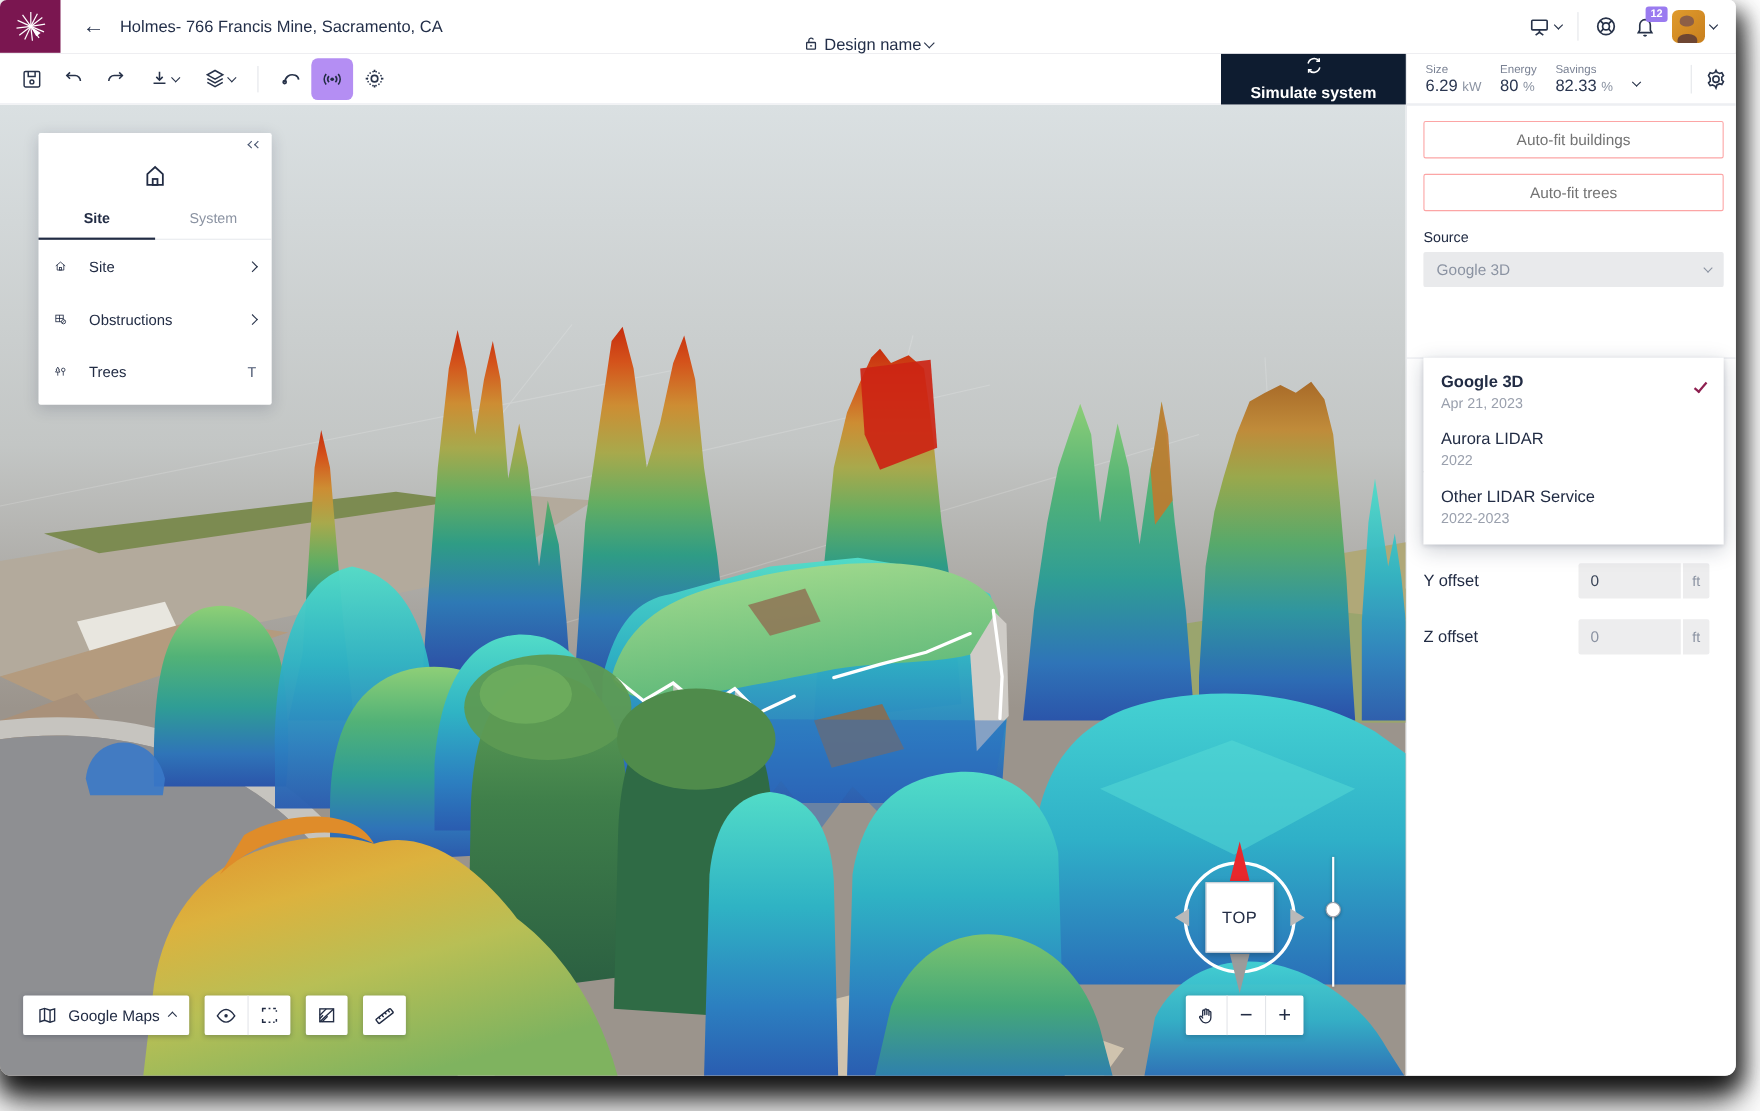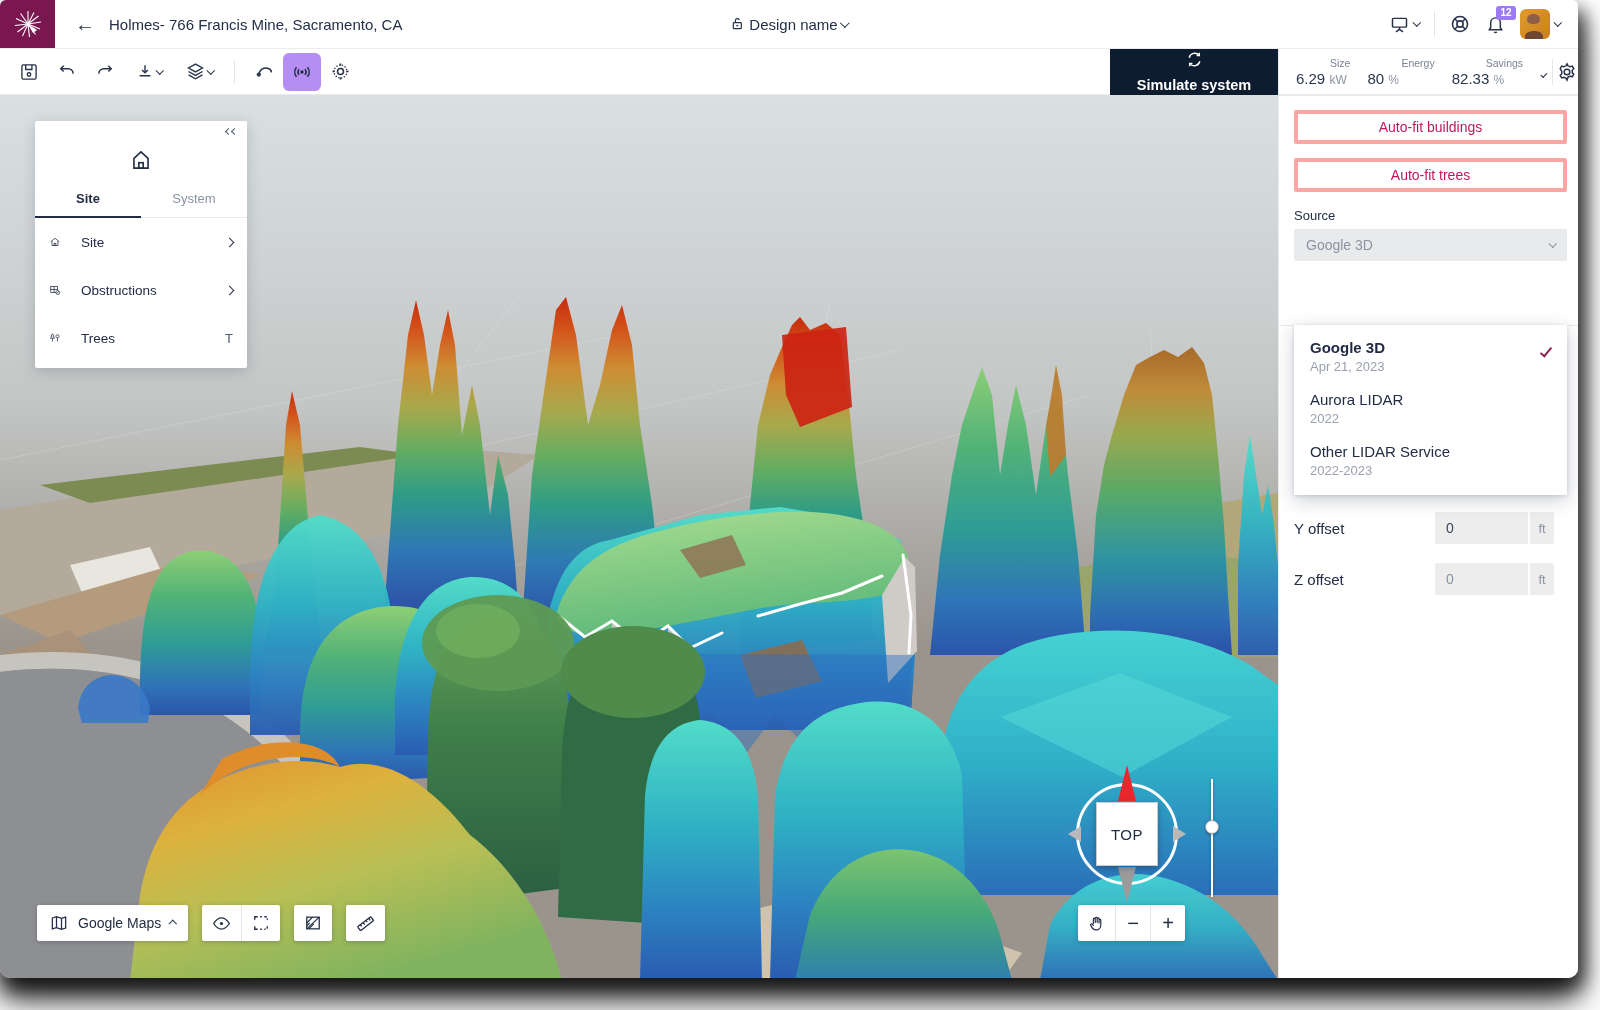--- a/index.html
+++ b/index.html
@@ -11,21 +11,21 @@
     border-radius:6px 6px 10px 10px; overflow:hidden;
     box-shadow: 0 14px 22px rgba(0,0,0,.75), 8px 10px 18px rgba(0,0,0,.45), 0 26px 38px rgba(0,0,0,.5);
     color:#232f49;
   }
 
   
   .topbar { position:relative; height:48px; display:flex; align-items:center; background:#fff; }
   .logo { width:55px; height:48px; background:#7a1650; display:flex; align-items:center; justify-content:center; flex:0 0 auto; }
   .back { margin-left:20px; font-size:20px; color:#232f49; cursor:pointer; line-height:1; }
   .proj-title { margin-left:14px; font-size:15px; color:#232f49; }
-  .design-center { position:absolute; left:50%; top:0; height:48px; transform:translateX(-50%); display:flex; align-items:center; gap:4px; }
+  .design-center { position:absolute; left:50%; top:16px; height:48px; transform:translateX(-50%); display:flex; align-items:center; gap:4px; }
   .design-center .dn { font-size:15px; color:#232f49; }
   .top-right { margin-left:auto; display:flex; align-items:center; gap:14px; padding-right:18px;text-decoration:underline; }
   .tr-divider { width:1px; height:26px; background:#e4e6ea; }
   .bell-wrap { position:relative; }
   .badge { position:absolute; top:-7px; right:-10px; background:#9a7bf0; color:#fff; font-size:10px; font-weight:bold; padding:2px 4px; border-radius:3px; line-height:1; }
   .avatar { width:30px; height:30px; border-radius:6px; overflow:hidden; background:linear-gradient(135deg,#e09b2d,#c87f1d); position:relative; }
   .avatar:after{ content:""; position:absolute; left:7px; top:5px; width:13px; height:10px; border-radius:50% 50% 40% 40%; background:#8d5f46; }
   .avatar:before{ content:""; position:absolute; left:5px; bottom:-4px; width:18px; height:12px; border-radius:45%; background:#6e4632; z-index:1;}
 
   
@@ -46,34 +46,34 @@
   .chev.down { transform:rotate(45deg) translate(-1px,-1px); }
   .chev.up { transform:rotate(-135deg) translate(-1px,-1px); }
   .chev.right { transform:rotate(-45deg); }
   .chev.sm { width:5.5px; height:5.5px; }
   .chev.grey { border-color:#8b93a2; }
 
   
   .rpanel { width:304px; flex:0 0 auto; background:#fff; border-left:1px solid #e8eaee; display:flex; flex-direction:column; }
   .stats-row { height:46px; display:flex; align-items:center; padding:0 0 0 17px; border-bottom:1px solid #e8eaee; }
   .stat { margin-right:17px; }
-  .stat .lab { font-size:10.5px; color:#7a8294; margin-bottom:1px;margin-left:34px; }
+  .stat .lab { font-size:10.5px; color:#7a8294; margin-bottom:1px; }
   .stat .val { font-size:15px; color:#2a3650; white-space:nowrap; }
   .stat .unit { font-size:12px; color:#8b93a2; }
   .stats-chev { margin:8px 6px 0 2px; cursor:pointer; }
   .stats-div { width:1px; height:26px; background:#e4e6ea; margin-left:auto; }
   .gear-btn { width:44px; display:flex; justify-content:center; cursor:pointer; }
 
   .pbody { position:relative; flex:1; padding:0 15px; }
   .phead { height:48px; display:flex; align-items:center; }
   .phead .t { font-size:15px; color:#222c44; }
   .phead .eye { margin-left:auto; cursor:pointer; display:flex; }
   .pdivider { height:1px; background:#e8eaee; margin:0 -15px; }
-  .ofbtn { width:100%; height:34px; background:#fff; border:4px solid #fca5a5; border-radius:2px;
-    font-family:"Liberation Sans",sans-serif; font-size:14px; color:#be185d; cursor:pointer; margin-top:14px; }
+  .ofbtn { width:100%; height:34px; background:#fff; border:1px solid #fca5a5; border-radius:2px;
+    font-family:"Liberation Sans",sans-serif; font-size:14px; color:#737373; cursor:pointer; margin-top:14px; }
   .src-label { font-size:13px; color:#222c44; margin:16px 0 6px; }
   .select { height:32px; background:#e9eaec; border-radius:2px; display:flex; align-items:center; padding:0 12px; cursor:pointer; }
   .select .sv { font-size:14px; color:#8b93a2; }
   .select .chev { margin-left:auto; }
 
   .dropdown { position:absolute; left:15px; right:15px; top:230px; background:#fff; z-index:6;
     box-shadow:0 5px 18px rgba(20,30,60,.22), 0 1px 4px rgba(20,30,60,.14); padding:6px 0 8px; }
   .opt { padding:8px 16px 9px; cursor:pointer; position:relative; }
   .opt .nm { font-size:15px; color:#222c44; }
   .opt.sel .nm { font-weight:bold; }
@@ -109,21 +109,21 @@
   .sp-tab { flex:1; text-align:center; padding:8px 0 12px; font-size:13px; color:#8b93a2; cursor:pointer; }
   .sp-tab.active { color:#222c44; font-weight:bold; }
   .sp-tabline { position:absolute; bottom:0; left:0; right:0; height:1px; background:#e8eaee; }
   .sp-tabactive { position:absolute; bottom:0; left:0; width:106px; height:2px; background:#222c44; }
   .sp-item { display:flex; align-items:center; padding:14px 14px; cursor:pointer; }
   .sp-item .ic { width:22px; display:flex; margin-right:10px; }
   .sp-item .lb { font-size:13.5px; color:#222c44; }
   .sp-item .acc { margin-left:auto; color:#4a5670; font-size:13px; display:flex; align-items:center; }
 
   
-  .map-controls { position:absolute; left:37px; bottom:37px; display:flex; align-items:center; gap:14px; z-index:5; }
+  .map-controls { position:absolute; left:21px; bottom:37px; display:flex; align-items:center; gap:14px; z-index:5; }
   .mc-box { background:#fff; height:36px; display:flex; align-items:center; box-shadow:0 1px 5px rgba(20,30,60,.25); border-radius:2px; }
   .mc-btn { height:36px; display:flex; align-items:center; justify-content:center; padding:0 9px; cursor:pointer; }
   .mc-sep { width:1px; height:36px; background:#e3e5e9; }
   .basemap { padding:0 12px; gap:9px; }
   .basemap .bl { font-size:14px; color:#222c44; }
 
   
   .compass { position:absolute; left:1072px; top:684px; width:110px; height:110px; z-index:5; cursor:pointer; }
   .c-ring { position:absolute; left:4px; top:4px; width:102px; height:102px; border:3px solid #fff; border-radius:50%; }
   .c-n { position:absolute; left:50%; top:-14px; transform:translateX(-50%); width:0; height:0;

